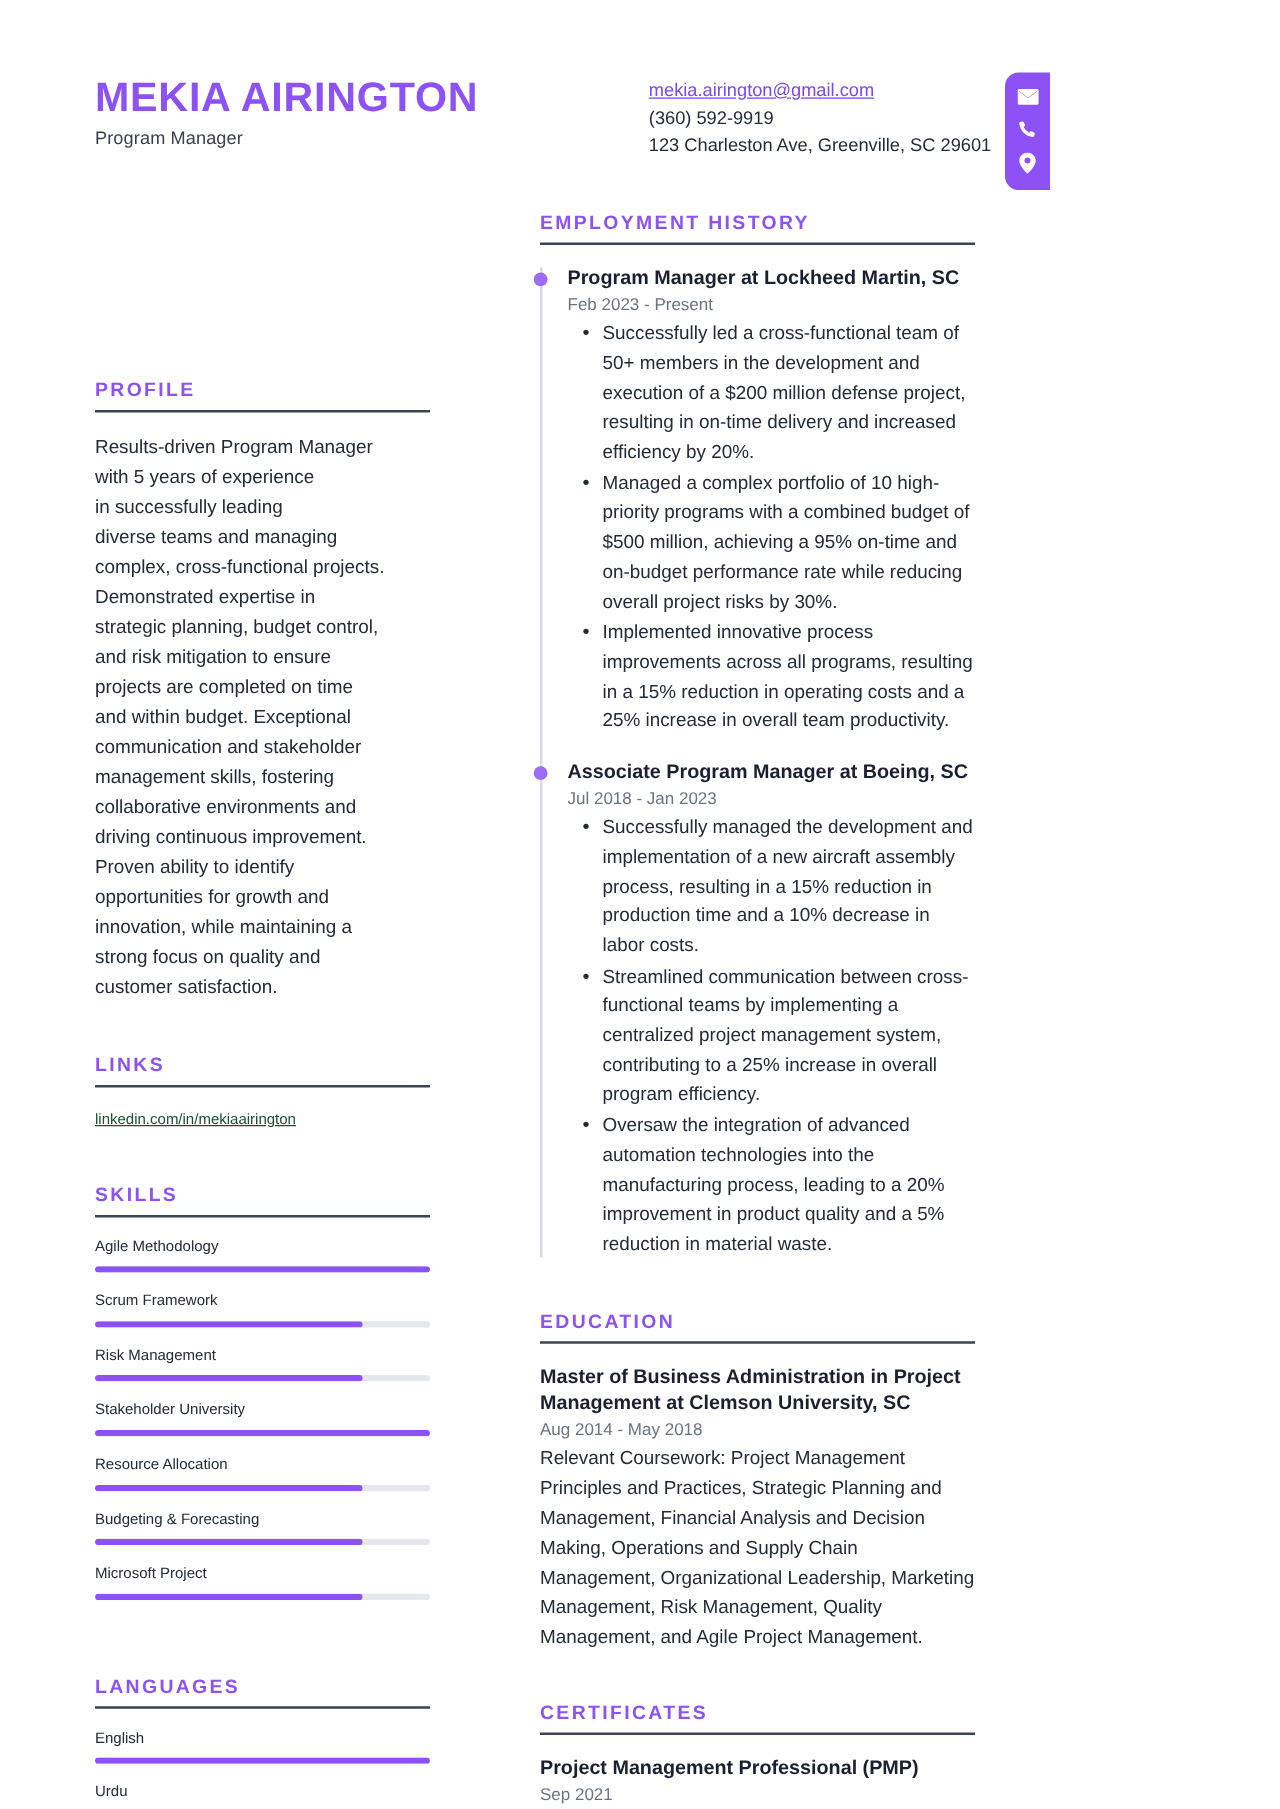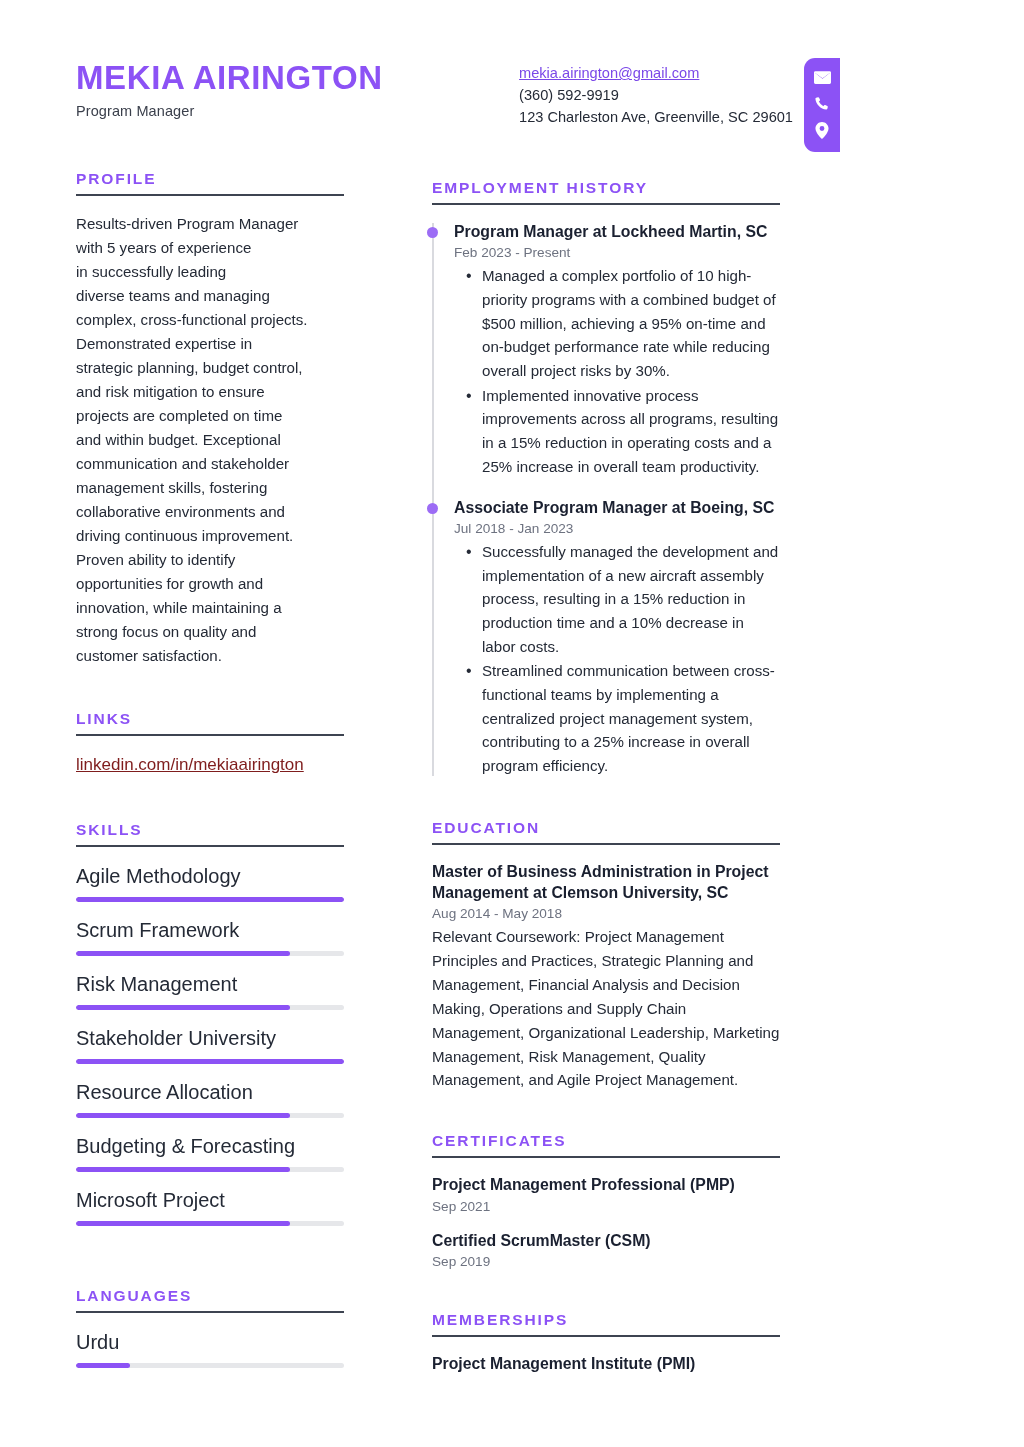--- a/index.html
+++ b/index.html
@@ -138,31 +138,31 @@
   
   .profile-text {
     font-size: 15.1px;
     line-height: 1.59;
     color: #242a36;
     white-space: pre-line;
   }
 
   
   .link-item {
-    font-size: 17px;
-    color: #7f1d1d;
+    font-size: 12px;
+    color: #14532d;
     text-decoration: underline;
     display: block;
     line-height: 1.5;
   }
 
   
   .meter-row { margin-bottom: 15px; }
   .meter-label {
-    font-size: 20px;
+    font-size: 12px;
     color: #242a36;
     margin-bottom: 8px;
     line-height: 1.3;
   }
   .meter-track {
     height: 5px;
     background: #e6e7ea;
     border-radius: 3px;
     overflow: hidden;
   }
@@ -380,20 +380,26 @@
           </div>
       </div>
 
       <div class="sp-3"></div>
 
       <div class="section">
         <div class="section-title">LANGUAGES</div>
         <div class="section-rule"></div>
         <div id="languages-list">
             <div class="meter-row">
+              <div class="meter-label">English</div>
+              <div class="meter-track">
+                <div class="meter-fill" style="width: 100%;"></div>
+              </div>
+            </div>
+            <div class="meter-row">
               <div class="meter-label">Urdu</div>
               <div class="meter-track">
                 <div class="meter-fill" style="width: 20%;"></div>
               </div>
             </div>
           </div>
       </div>
 
     </div>
 
@@ -401,31 +407,33 @@
 
       <div class="section">
         <div class="section-title">EMPLOYMENT HISTORY</div>
         <div class="section-rule"></div>
         <div class="timeline" id="employment-list">
             <div class="job">
               <span class="job-dot"></span>
               <div class="entry-title">Program Manager at Lockheed Martin, SC</div>
               <div class="entry-date">Feb 2023 - Present</div>
               <ul class="bullets">
+                <li>Successfully led a cross-functional team of 50+ members in the development and execution of a $200 million defense project, resulting in on-time delivery and increased efficiency by 20%.</li>
                 <li>Managed a complex portfolio of 10 high-priority programs with a combined budget of $500 million, achieving a 95% on-time and on-budget performance rate while reducing overall project risks by 30%.</li>
                 <li>Implemented innovative process improvements across all programs, resulting in a 15% reduction in operating costs and a 25% increase in overall team productivity.</li>
               </ul>
             </div>
             <div class="job">
               <span class="job-dot"></span>
               <div class="entry-title">Associate Program Manager at Boeing, SC</div>
               <div class="entry-date">Jul 2018 - Jan 2023</div>
               <ul class="bullets">
                 <li>Successfully managed the development and implementation of a new aircraft assembly process, resulting in a 15% reduction in production time and a 10% decrease in labor costs.</li>
                 <li>Streamlined communication between cross-functional teams by implementing a centralized project management system, contributing to a 25% increase in overall program efficiency.</li>
+                <li>Oversaw the integration of advanced automation technologies into the manufacturing process, leading to a 20% improvement in product quality and a 5% reduction in material waste.</li>
               </ul>
             </div>
           </div>
       </div>
 
       <div class="sp-4"></div>
 
       <div class="section">
         <div class="section-title">EDUCATION</div>
         <div class="section-rule"></div>

